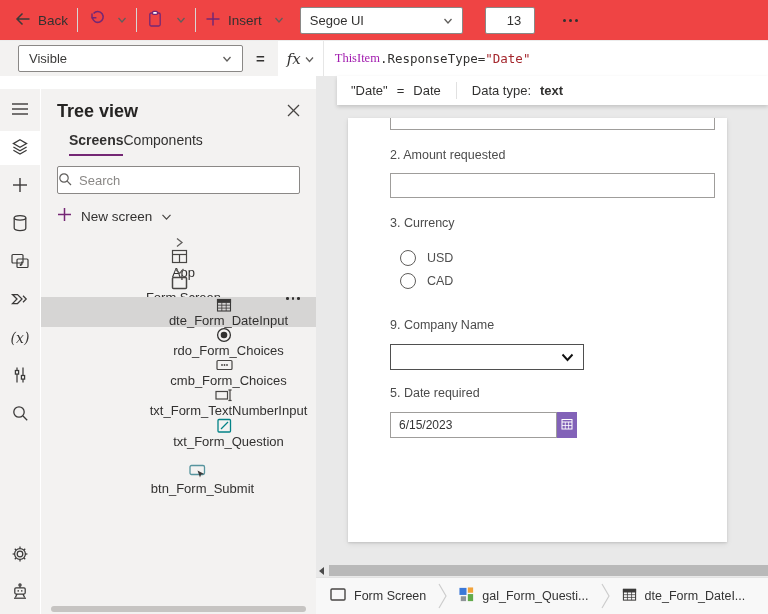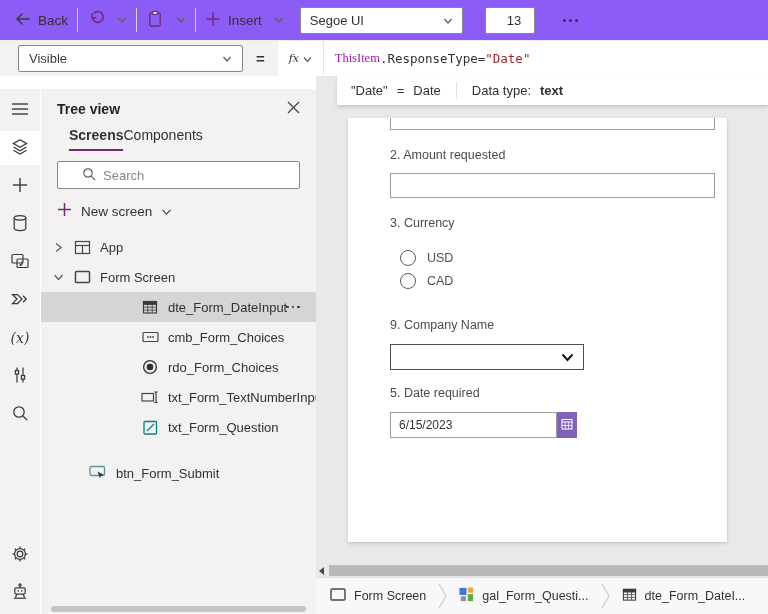--- a/index.html
+++ b/index.html
@@ -1,68 +1,68 @@
 <!DOCTYPE html>
 <html><head>
 <meta charset="utf-8">
 <style>
   * { margin:0; padding:0; box-sizing:border-box; }
   body { background:#fff; }
   .frame { position:relative; width:768px; height:614px; overflow:hidden; background:#fff;
            font-family:"Liberation Sans", sans-serif; color:#323130; font-size:13px; }
 
   
-  .toolbar { height:40px; display:flex; align-items:center; padding-left:14px; background:#8b5cf6; }
+  .toolbar { height:40px; display:flex; align-items:center; padding-left:14px; background:#ef4444; }
   .tb-btn { display:flex; align-items:center; gap:7px; font-size:13.5px; color:#323130; cursor:default; }
   .tb-sep { width:1px; height:24px; background:#d8d6d4; margin:0 9px; }
   .tb-chev { margin-left:5px; display:flex; }
   .font-box { width:163px; height:27px; border:1px solid #8a8886; border-radius:2px; background:#fff;
               display:flex; align-items:center; justify-content:space-between; padding:0 9px; margin-left:16px; }
   .size-box { width:50px; height:27px; border:1px solid #8a8886; border-radius:2px; background:#fff;
               display:flex; align-items:center; padding:0 21px; margin-left:22px; }
   .dots { display:flex; gap:3px; margin-left:28px; }
   .dots i { width:3px; height:3px; border-radius:50%; background:#323130; }
 
   
   .formula-row { height:36px; background:#f3f2f1; display:flex; align-items:center; border-top:1px solid #ececec; }
   .prop-box { width:225px; height:27px; background:#fff; border:1px solid #8a8886; border-radius:2px;
               margin-left:18px; display:flex; align-items:center; justify-content:space-between; padding:0 10px; color:#3b3a39; }
   .eq { font-size:15px; font-weight:700; margin:0 13px; }
   .fx-box { width:46px; height:36px; background:#fff; display:flex; align-items:center; justify-content:center;
             gap:4px; border-right:1px solid #e6e6e6; }
-  .fx-label { font-family:"DejaVu Serif", serif; font-style:italic; font-size:11px; color:#323130; }
+  .fx-label { font-family:"DejaVu Serif", serif; font-style:italic; font-size:15px; color:#323130; }
   .formula-input { flex:1; height:36px; background:#fff; display:flex; align-items:center; padding-left:11px;
                    font-family:"DejaVu Sans Mono", monospace; font-size:12.5px; white-space:pre; }
   .tk-id { color:#a21caf;font-family:Liberation Serif, serif; } .tk-plain { color:#323130; } .tk-str { color:#a4262c; }
 
   
   .main { position:relative; height:538px; background:#fff; }
 
   
   .rail { position:absolute; left:0; top:13px; bottom:0; width:40px; background:#f3f2f1;
           display:flex; flex-direction:column; align-items:center; }
   .rail-item { width:40px; height:34px; display:flex; align-items:center; justify-content:center; margin-top:4px; }
   .rail-item.sel { background:#fff; }
   .rail-item.push { margin-top:auto; }
   .rail-item.last { margin-bottom:4px; }
 
   
   .tree-panel { position:absolute; left:41px; top:13px; bottom:0; width:275px; background:#f3f2f1; }
   .panel-head { display:flex; justify-content:space-between; align-items:center; padding:12px 16px 0 16px; }
-  .panel-title { font-size:14px; font-weight:700; color:#252423; }
+  .panel-title { font-size:18px; font-weight:700; color:#252423; }
   .tabs { display:flex; padding:10px 28px 0; }
   .tab { font-size:14px; padding-bottom:6px; color:#323130; }
   .tab.active { font-weight:700; border-bottom:2.5px solid #742774; }
   .search-box { margin:10px 16px 0; height:28px; background:#fff; border:1px solid #8a8886; border-radius:2px;
-                display:flex; align-items:center; padding:0 24px; gap:7px; }
+                display:flex; align-items:center; padding:0 0; gap:7px; }
   .search-box input { border:none; outline:none; flex:1; font-size:13px; font-family:inherit; color:#323130; background:transparent; }
   .search-box input::placeholder { color:#8a8886; }
   .new-screen { margin:9px 16px 0; display:flex; align-items:center; gap:9px; height:26px; font-size:13.5px; }
   .tree { margin-top:8px; }
-  .tree-row { height:30px; display:flex; align-items:center; font-size:13px; position:relative; color:#323130; }
+  .tree-row { height:30px; display:flex; align-items:center; font-size:13px; position:relative; color:#323130;flex-direction:column; }
   .tree-row.selected { background:#d6d5d4; }
   .tree-row.mt { margin-top:16px; }
   .pl0 { padding-left:10px; } .pl1 { padding-left:30px; } .pl1b { padding-left:48px; } .pl2 { padding-left:100px; }
   .tchev { width:14px; display:flex; justify-content:center; margin-right:8px; }
   .lvl1 .tchev { margin-right:14px; }
   .ticon { width:18px; display:flex; justify-content:center; margin-right:9px; }
   .row-dots { position:absolute; right:16px; display:flex; gap:3px; }
   .row-dots i { width:2.6px; height:2.6px; border-radius:50%; background:#323130; }
   .panel-scroll { position:absolute; left:10px; right:10px; bottom:2px; height:6px; background:#c6c4c2; border-radius:3px; }
 
@@ -385,38 +385,38 @@
           <span>dte_Form_DateInput</span>
           <span class="row-dots">
               <i></i>
               <i></i>
               <i></i>
             </span>
         </div>
 
         <div class="tree-row pl2">
           <span class="ticon">
+            <svg width="16" height="16" viewBox="0 0 16 16">
+                <circle cx="8" cy="8" r="6.4" fill="none" stroke="#323130" stroke-width="1.3"></circle>
+                <circle cx="8" cy="8" r="3.3" fill="#323130"></circle>
+              </svg>
+          </span>
+          <span>rdo_Form_Choices</span>
+        </div>
+
+        <div class="tree-row pl2">
+          <span class="ticon">
             <svg width="17" height="16" viewBox="0 0 17 16" fill="none" stroke="#484644" stroke-width="1.2">
                 <rect x="1" y="3.5" width="15" height="9" rx="1"></rect>
                 <circle cx="6" cy="8" r="0.9" fill="#484644" stroke="none"></circle>
                 <circle cx="8.5" cy="8" r="0.9" fill="#484644" stroke="none"></circle>
                 <circle cx="11" cy="8" r="0.9" fill="#484644" stroke="none"></circle>
               </svg>
           </span>
           <span>cmb_Form_Choices</span>
-        </div>
-
-        <div class="tree-row pl2">
-          <span class="ticon">
-            <svg width="16" height="16" viewBox="0 0 16 16">
-                <circle cx="8" cy="8" r="6.4" fill="none" stroke="#323130" stroke-width="1.3"></circle>
-                <circle cx="8" cy="8" r="3.3" fill="#323130"></circle>
-              </svg>
-          </span>
-          <span>rdo_Form_Choices</span>
         </div>
 
         <div class="tree-row pl2">
           <span class="ticon">
             <svg width="18" height="16" viewBox="0 0 18 16" fill="none" stroke="#484644" stroke-width="1.2">
                 <rect x="1" y="4.5" width="11.5" height="7.5"></rect>
                 <line x1="15" y1="3" x2="15" y2="13.5"></line>
                 <line x1="13.4" y1="3" x2="16.6" y2="3"></line>
                 <line x1="13.4" y1="13.5" x2="16.6" y2="13.5"></line>
               </svg>

